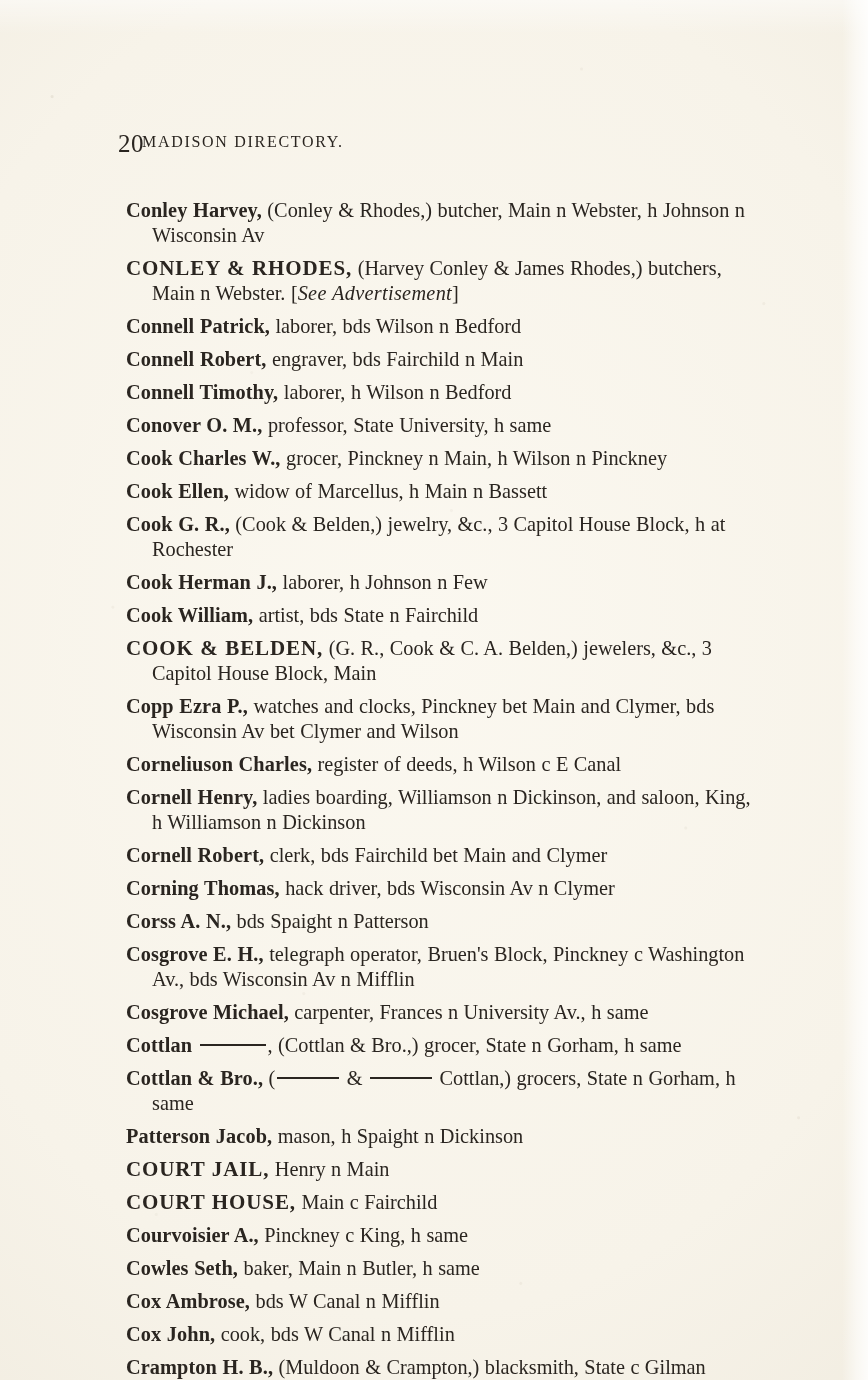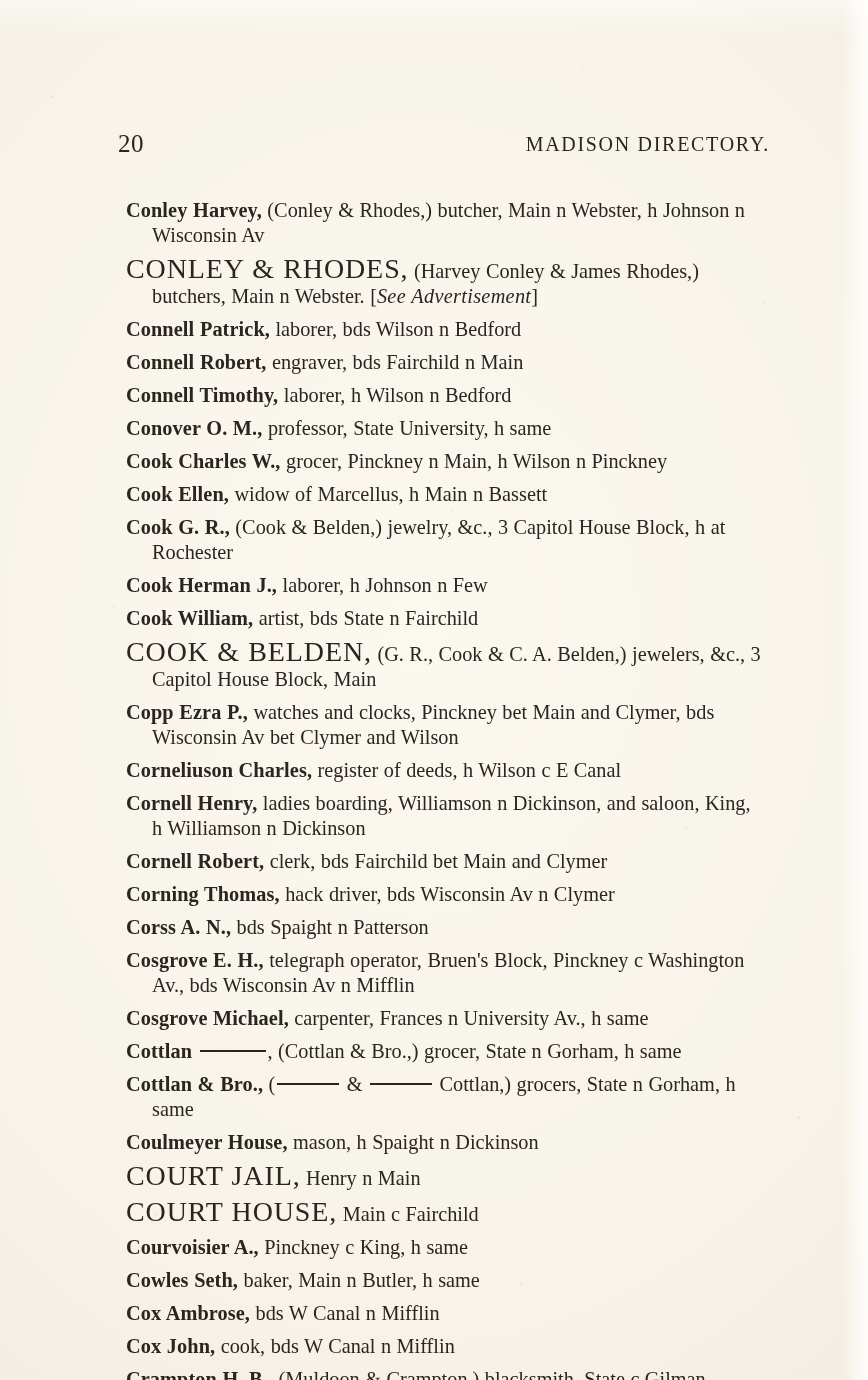--- a/index.html
+++ b/index.html
@@ -68,22 +68,22 @@
     top: 0;
     font-size: 25px;
     letter-spacing: .5px;
     font-family: "Liberation Serif", "DejaVu Serif", serif;
   }
   #running-title {
     position: absolute;
     left: 0;
     right: 0;
     top: 3px;
-    text-align: right;
-    font-size: 20px;
+    text-align: left;
+    font-size: 16px;
     letter-spacing: 1.7px;
     padding-left: 24px;
   }
 
   
   #entries {
     position: absolute;
     top: 190px;
     left: 118px;
     width: 652px;
@@ -91,23 +91,23 @@
     line-height: 25.0px;
   }
   .entry {
     margin: 8px;
     padding-left: 26px;
     text-indent: -26px;
     word-spacing: .4px;
   }
   .nm { font-weight: 600; letter-spacing: .1px; }
   .caps {
-    font-weight: 400;
+    font-weight: 700;
     letter-spacing: .9px;
-    font-size: 28px;
+    font-size: 21px;
   }
   .ital { font-style: italic; letter-spacing: .3px; font-family: Liberation Serif, serif; }
   .blank {
     display: inline-block;
     width: 66px;
     border-bottom: 2.4px solid #2a2520;
     vertical-align: .30em;
     margin: 0 2px;
   }
   .blank.sm { width: 62px; }
@@ -138,21 +138,21 @@
       <p class="entry"><span class="nm">Copp Ezra P.,</span><span> watches and clocks, Pinckney bet Main and Clymer, bds Wisconsin Av bet Clymer and Wilson</span></p>
       <p class="entry"><span class="nm">Corneliuson Charles,</span><span> register of deeds, h Wilson c E Canal</span></p>
       <p class="entry"><span class="nm">Cornell Henry,</span><span> ladies boarding, Williamson n Dickinson, and saloon, King, h Williamson n Dickinson</span></p>
       <p class="entry"><span class="nm">Cornell Robert,</span><span> clerk, bds Fairchild bet Main and Clymer</span></p>
       <p class="entry"><span class="nm">Corning Thomas,</span><span> hack driver, bds Wisconsin Av n Clymer</span></p>
       <p class="entry"><span class="nm">Corss A. N.,</span><span> bds Spaight n Patterson</span></p>
       <p class="entry"><span class="nm">Cosgrove E. H.,</span><span> telegraph operator, Bruen's Block, Pinckney c Washington Av., bds Wisconsin Av n Mifflin</span></p>
       <p class="entry"><span class="nm">Cosgrove Michael,</span><span> carpenter, Frances n University Av., h same</span></p>
       <p class="entry"><span class="nm">Cottlan</span> <span class="blank"></span><span>, (Cottlan &amp; Bro.,) grocer, State n Gorham, h same</span></p>
       <p class="entry"><span class="nm">Cottlan &amp; Bro.,</span><span> (</span><span class="blank sm"></span><span> &amp; </span><span class="blank sm"></span><span> Cottlan,) grocers, State n Gorham, h same</span></p>
-      <p class="entry"><span class="nm">Coulmeyer House,</span><span> mason, h Spaight n Dickinson</span></p>
+      <p class="entry"><span class="nm">Patterson Jacob,</span><span> mason, h Spaight n Dickinson</span></p>
       <p class="entry"><span class="caps">COURT JAIL,</span><span> Henry n Main</span></p>
       <p class="entry"><span class="caps">COURT HOUSE,</span><span> Main c Fairchild</span></p>
       <p class="entry"><span class="nm">Courvoisier A.,</span><span> Pinckney c King, h same</span></p>
       <p class="entry"><span class="nm">Cowles Seth,</span><span> baker, Main n Butler, h same</span></p>
       <p class="entry"><span class="nm">Cox Ambrose,</span><span> bds W Canal n Mifflin</span></p>
       <p class="entry"><span class="nm">Cox John,</span><span> cook, bds W Canal n Mifflin</span></p>
       <p class="entry"><span class="nm">Crampton H. B.,</span><span> (Muldoon &amp; Crampton,) blacksmith, State c Gilman</span></p>
     </div>
 
   <div id="grain"></div>

